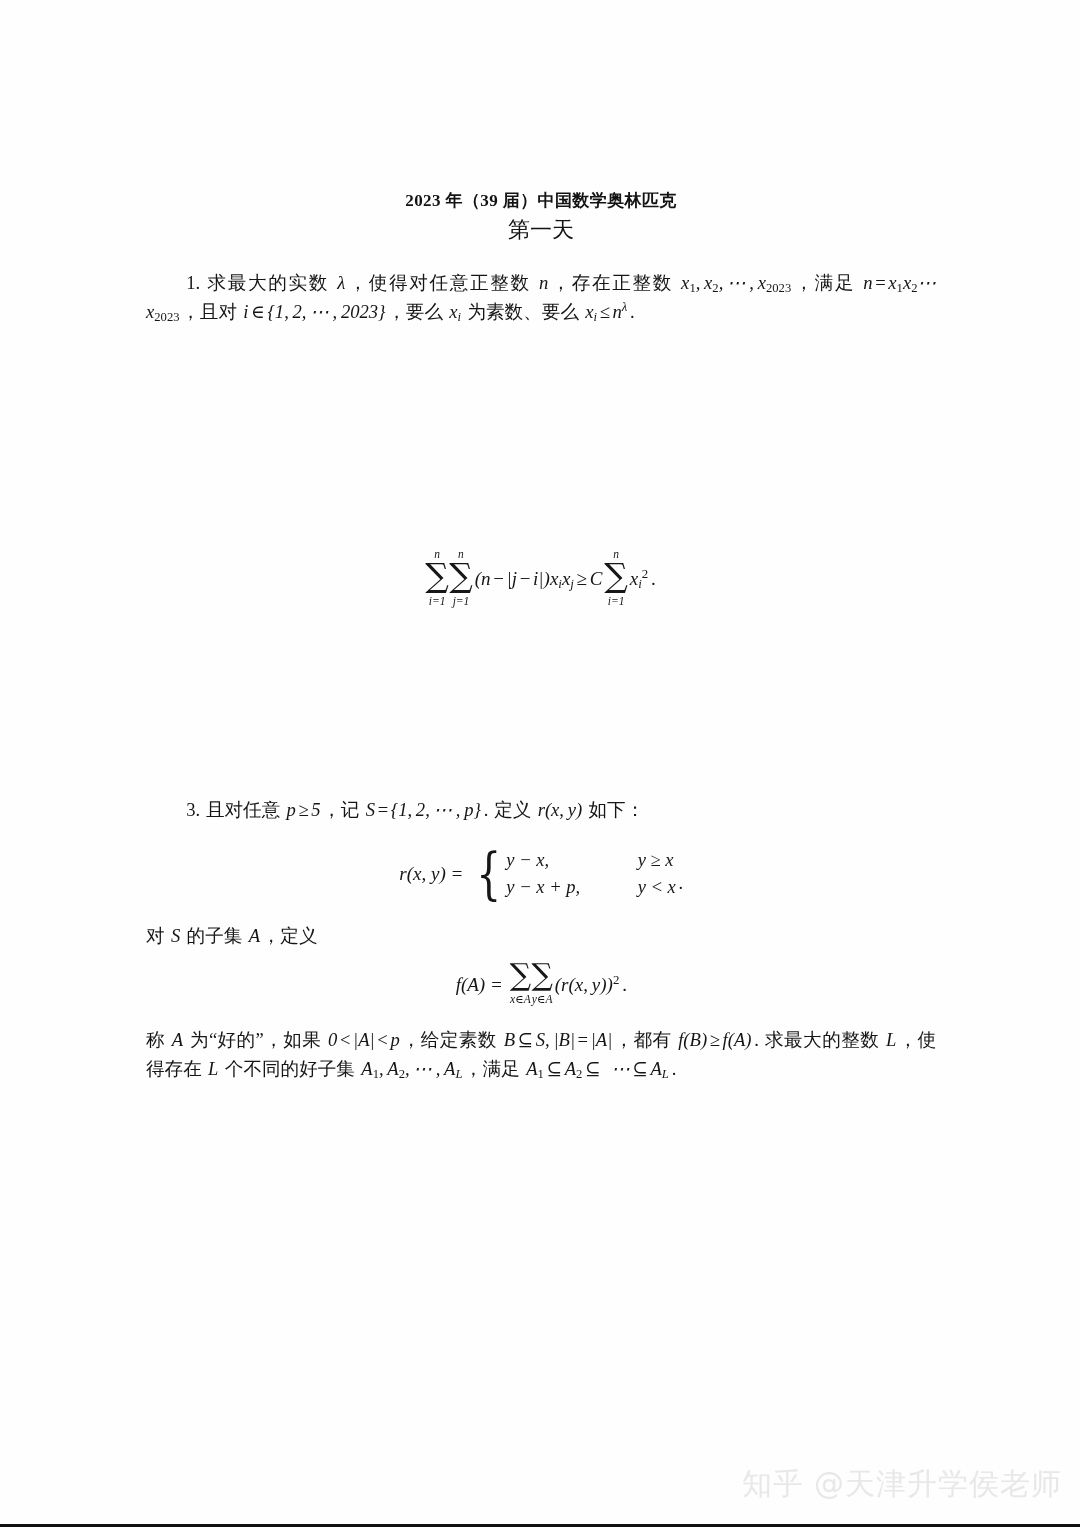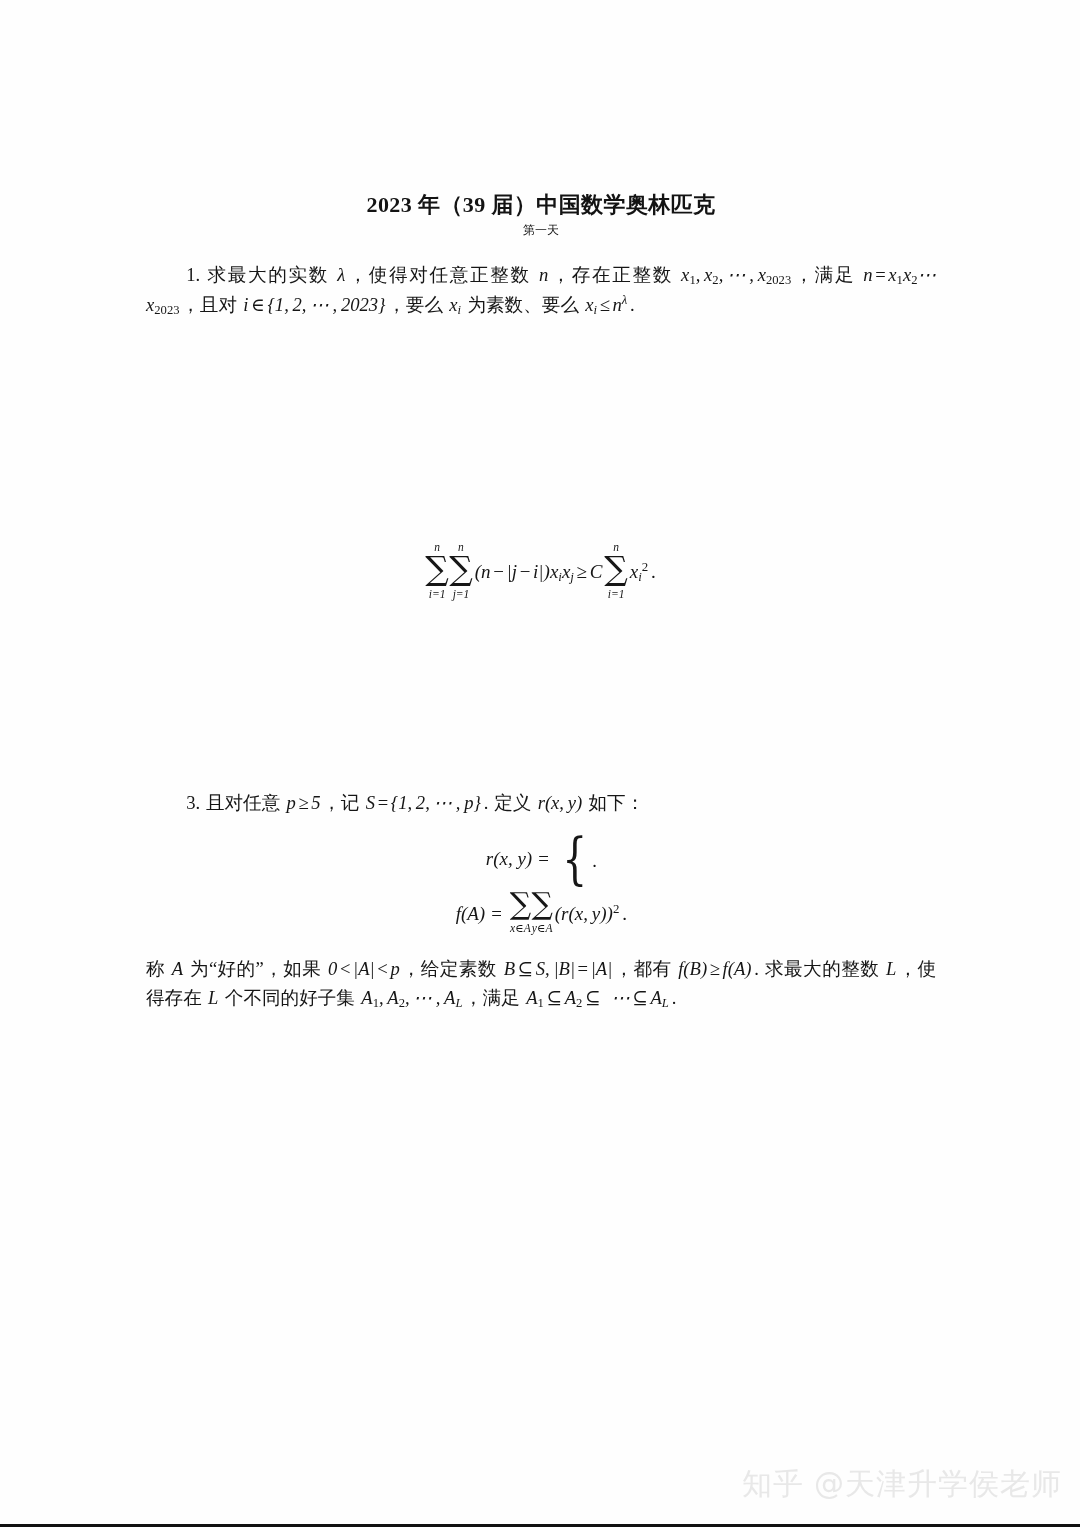--- a/index.html
+++ b/index.html
@@ -32,30 +32,30 @@
     position: absolute;
     left: 146px;
     top: 190px;
     width: 790px;
   }
 
   
   .doc-title {
     text-align: center;
     font-weight: bold;
-    font-size: 22px;
+    font-size: 17px;
     letter-spacing: 0.4px;
     line-height: 1.35;
     margin: 0;
     padding: 0;
     color: #131313;
   }
   .doc-subtitle {
     text-align: center;
-    font-size: 12px;
+    font-size: 22px;
     line-height: 1.4;
     margin: 2px 0 0 0;
     color: #131313;
   }
 
   
   .problem {
     font-size: 18.6px;
     line-height: 1.58;
     text-align: justify;
@@ -253,24 +253,40 @@
         <span class="m">S<span class="op">=</span>{1, 2, ⋯ , p}</span><span class="mup">.</span>
         <span>定义</span>
         <span class="m">r(x, y)</span>
         <span>如下：</span>
       </p>
 
       <div class="display" style="margin-top:22px;">
         <span class="cases">
           <span class="m" style="margin-right:6px;">r(x, y) =</span>
           <span class="brace">{</span>
+          <span class="rows">
+            <span class="row">
+              <span class="c1 m">y − x,</span>
+              <span class="c2 m">y ≥ x</span>
+            </span>
+            <span class="row">
+              <span class="c1 m">y − x + p,</span>
+              <span class="c2 m">y &lt; x</span>
+            </span>
+          </span>
           <span class="cases-tail mup">.</span>
         </span>
       </div>
 
+      <p class="para no-indent" style="margin-top:20px;">
+        <span>对</span>
+        <span class="m">S</span>
+        <span>的子集</span>
+        <span class="m">A</span><span>，定义</span>
+      </p>
 
       <div class="display" style="margin-top:12px;">
         <span class="eqline">
           <span class="m" style="margin-right:5px;">f(A) =</span>
           <span class="bigsum small">
             <span class="sig">∑</span>
             <span class="lim lower">x∈A</span>
           </span>
           <span class="bigsum small">
             <span class="sig">∑</span>

